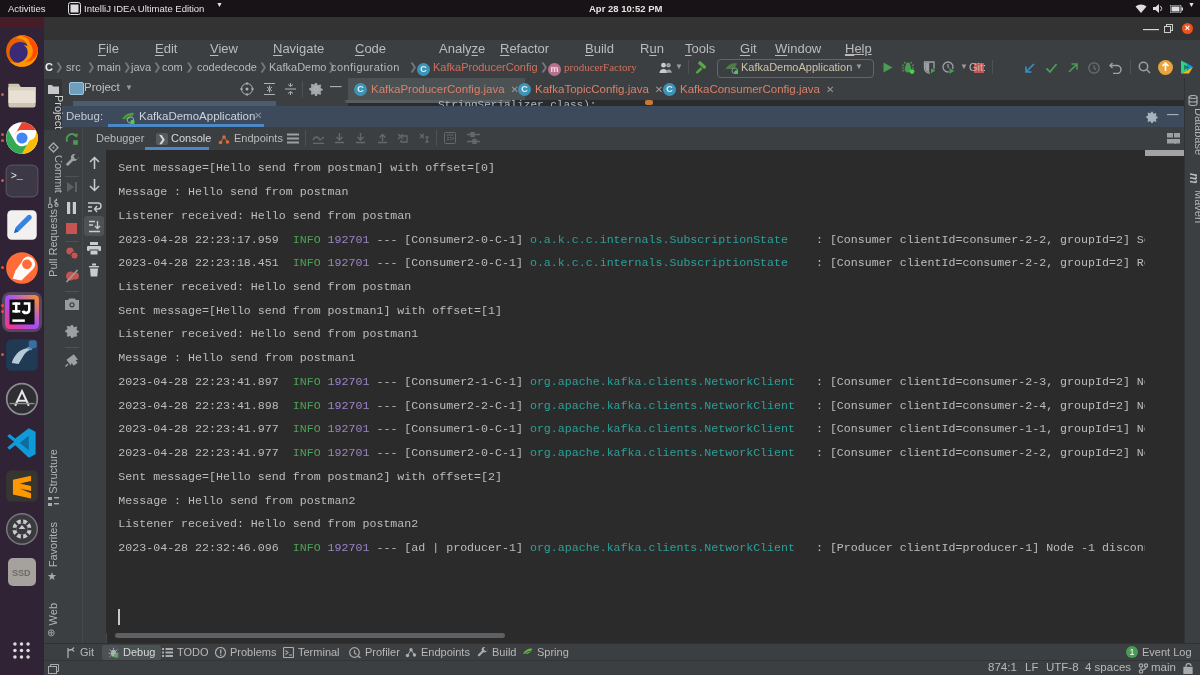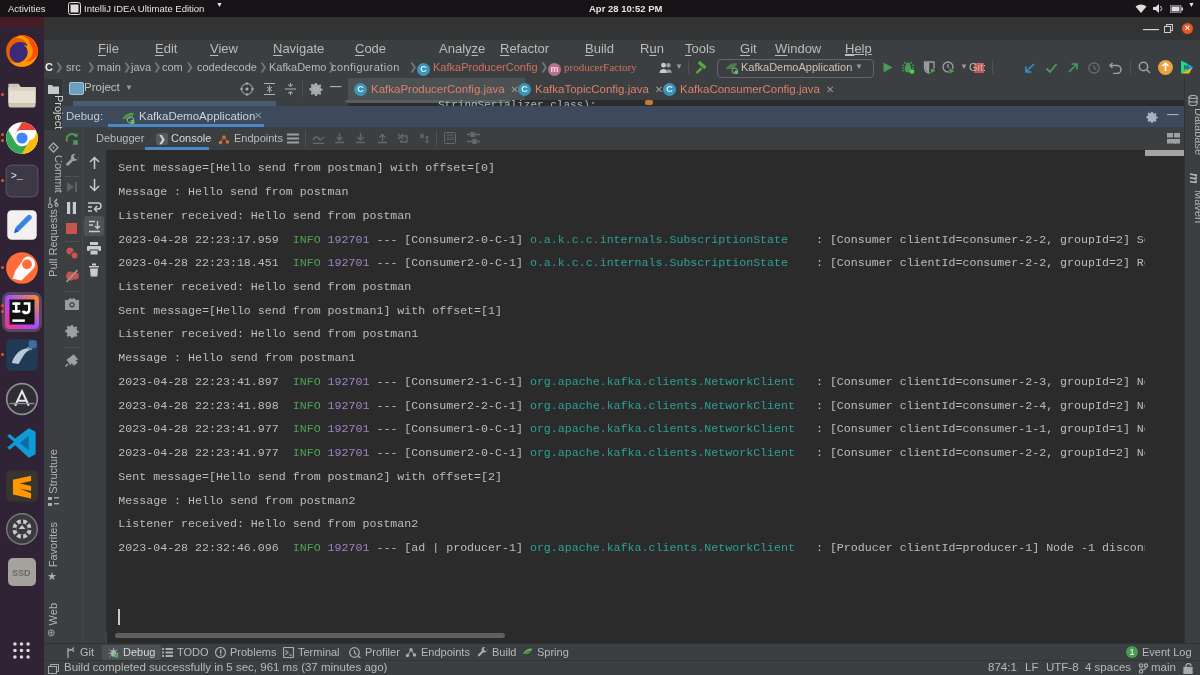--- a/index.html
+++ b/index.html
@@ -547,21 +547,20 @@
   <div class="bt" style="left:1082px;">
         <span style="display:inline-block;width:12px;height:12px;border-radius:50%;background:#499c54;color:#fff;font-size:9px;text-align:center;line-height:12px;">1</span>
         <span>Event Log</span>
       </div>
 </div>
 <div id="statusbar" class="abs">
   <svg class="abs" style="left:4px;top:3px;" width="11" height="10" viewBox="0 0 11 10" fill="none" stroke="#a9abad">
         <rect x="0.5" y="2.5" width="8" height="7"></rect>
         <path d="M2.5 2.5V0.5h8v7h-2"></path>
       </svg>
-  <span class="st" style="left:20px;">Build completed successfully in 5 sec, 961 ms (37 minutes ago)</span>
   <span class="st" style="left:944px;">874:1</span>
   <span class="st" style="left:981px;">LF</span>
   <span class="st" style="left:1002px;">UTF-8</span>
   <span class="st" style="left:1041px;">4 spaces</span>
   <svg class="abs" style="left:1094px;top:2.5px;" width="10" height="11" viewBox="0 0 10 11" fill="none" stroke="#a9abad" stroke-width="1.2">
         <circle cx="3" cy="2.5" r="1.7"></circle>
         <circle cx="8" cy="2.5" r="1.7"></circle>
         <circle cx="3" cy="8.5" r="1.7"></circle>
         <path d="M3 4.2v2.6M8 4.2c0 2-2 2.3-3.5 2.6"></path>
       </svg>

